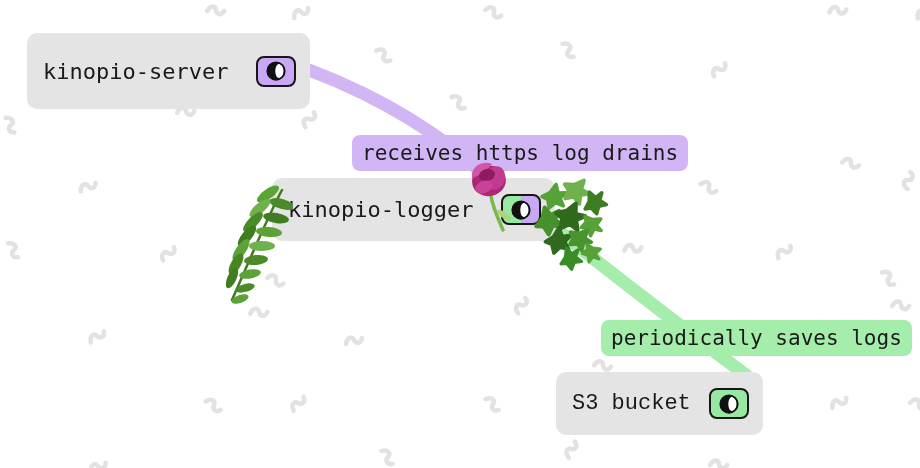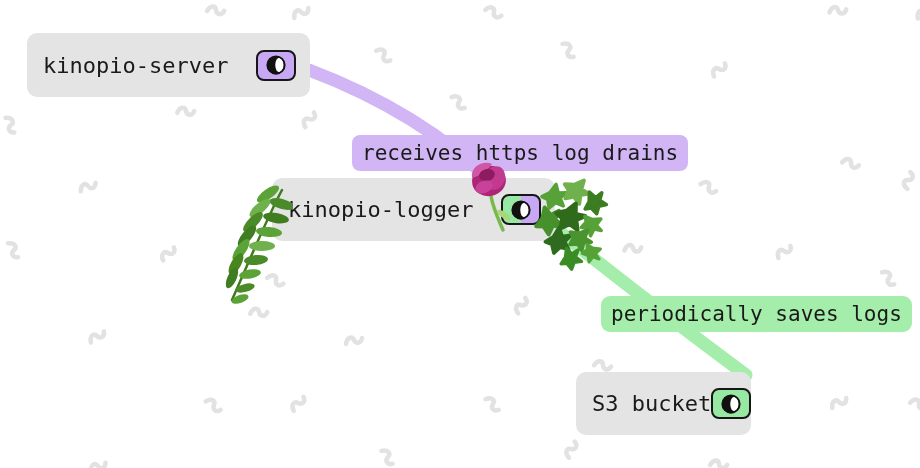--- a/index.html
+++ b/index.html
@@ -226,23 +226,23 @@
 </div>
     </div>
 
   <svg class="connections" width="920" height="468" viewBox="0 0 920 468">
     <path class="connection purple" d="M309,70 Q420,112 494,184"></path>
     <path class="connection green" d="M555,228 Q645,300 746,375"></path>
   </svg>
 
   <div class="conn-label purple" style="left:312px;top:135px;">receives https log drains</div>
 
-  <div class="conn-label green" style="left:561px;top:296px;border-radius:9px;">periodically saves logs</div>
-
-  <div class="card" style="left:27px;top:33px;width:283px;height:64px;">
+  <div class="conn-label green" style="left:561px;top:320px;">periodically saves logs</div>
+
+  <div class="card" style="left:27px;top:33px;width:283px;height:76px;">
     <span class="label">kinopio-server</span>
     <span class="badge purple">
       <svg width="22" height="22" viewBox="0 0 24 24">
         <circle cx="12" cy="12" r="9.5" fill="#111"></circle>
         <ellipse cx="15.8" cy="12" rx="4.6" ry="8" fill="#fff"></ellipse>
         <circle cx="12" cy="12" r="9.5" fill="none" stroke="#111" stroke-width="2"></circle>
       </svg>
     </span>
   </div>
 
@@ -250,21 +250,21 @@
     <span class="label">kinopio-logger</span>
     <span class="badge green-purple">
       <svg width="22" height="22" viewBox="0 0 24 24">
         <circle cx="12" cy="12" r="9.5" fill="#111"></circle>
         <ellipse cx="15.8" cy="12" rx="4.6" ry="8" fill="#fff"></ellipse>
         <circle cx="12" cy="12" r="9.5" fill="none" stroke="#111" stroke-width="2"></circle>
       </svg>
     </span>
   </div>
 
-  <div class="card" style="left:576px;top:372px;width:175px;height:63px;">
+  <div class="card" style="left:556px;top:372px;width:207px;height:63px;font-family:Liberation Mono, monospace;">
     <span class="label">S3 bucket</span>
     <span class="badge green">
       <svg width="22" height="22" viewBox="0 0 24 24">
         <circle cx="12" cy="12" r="9.5" fill="#111"></circle>
         <ellipse cx="15.8" cy="12" rx="4.6" ry="8" fill="#fff"></ellipse>
         <circle cx="12" cy="12" r="9.5" fill="none" stroke="#111" stroke-width="2"></circle>
       </svg>
     </span>
   </div>
 

